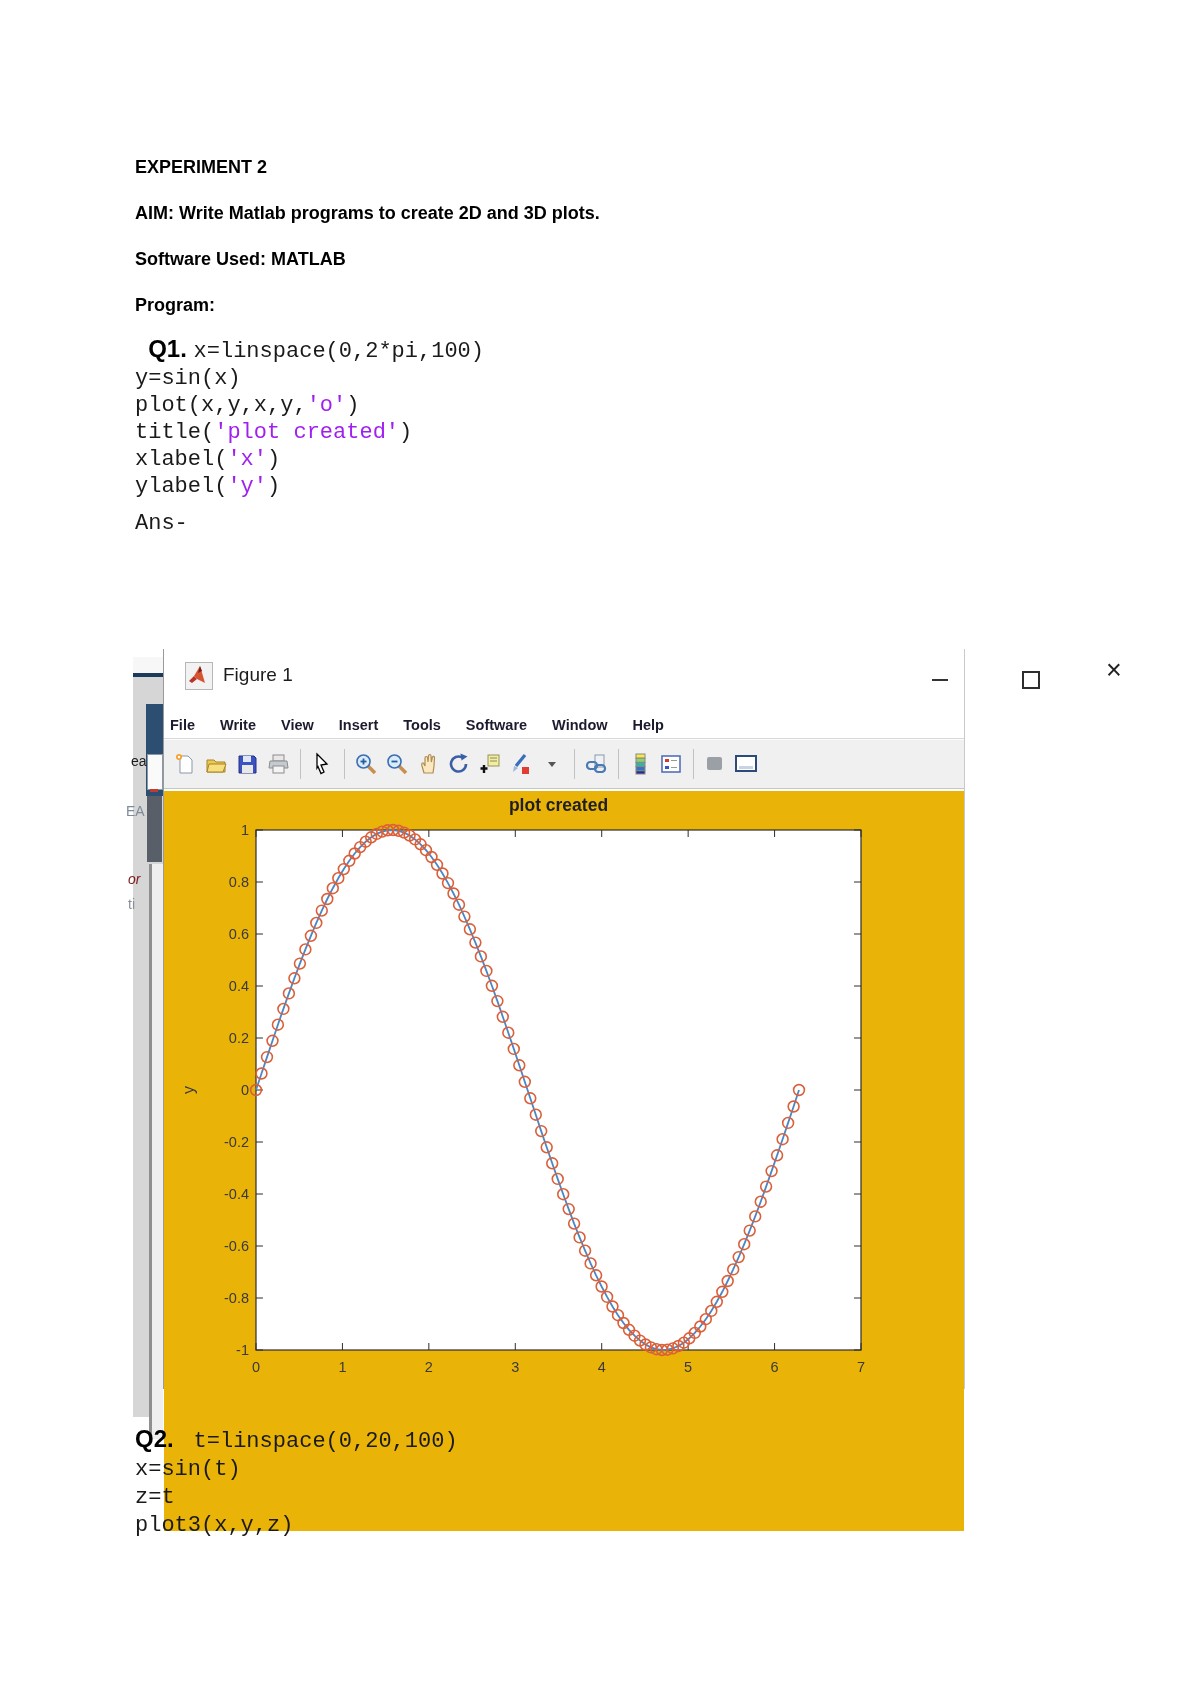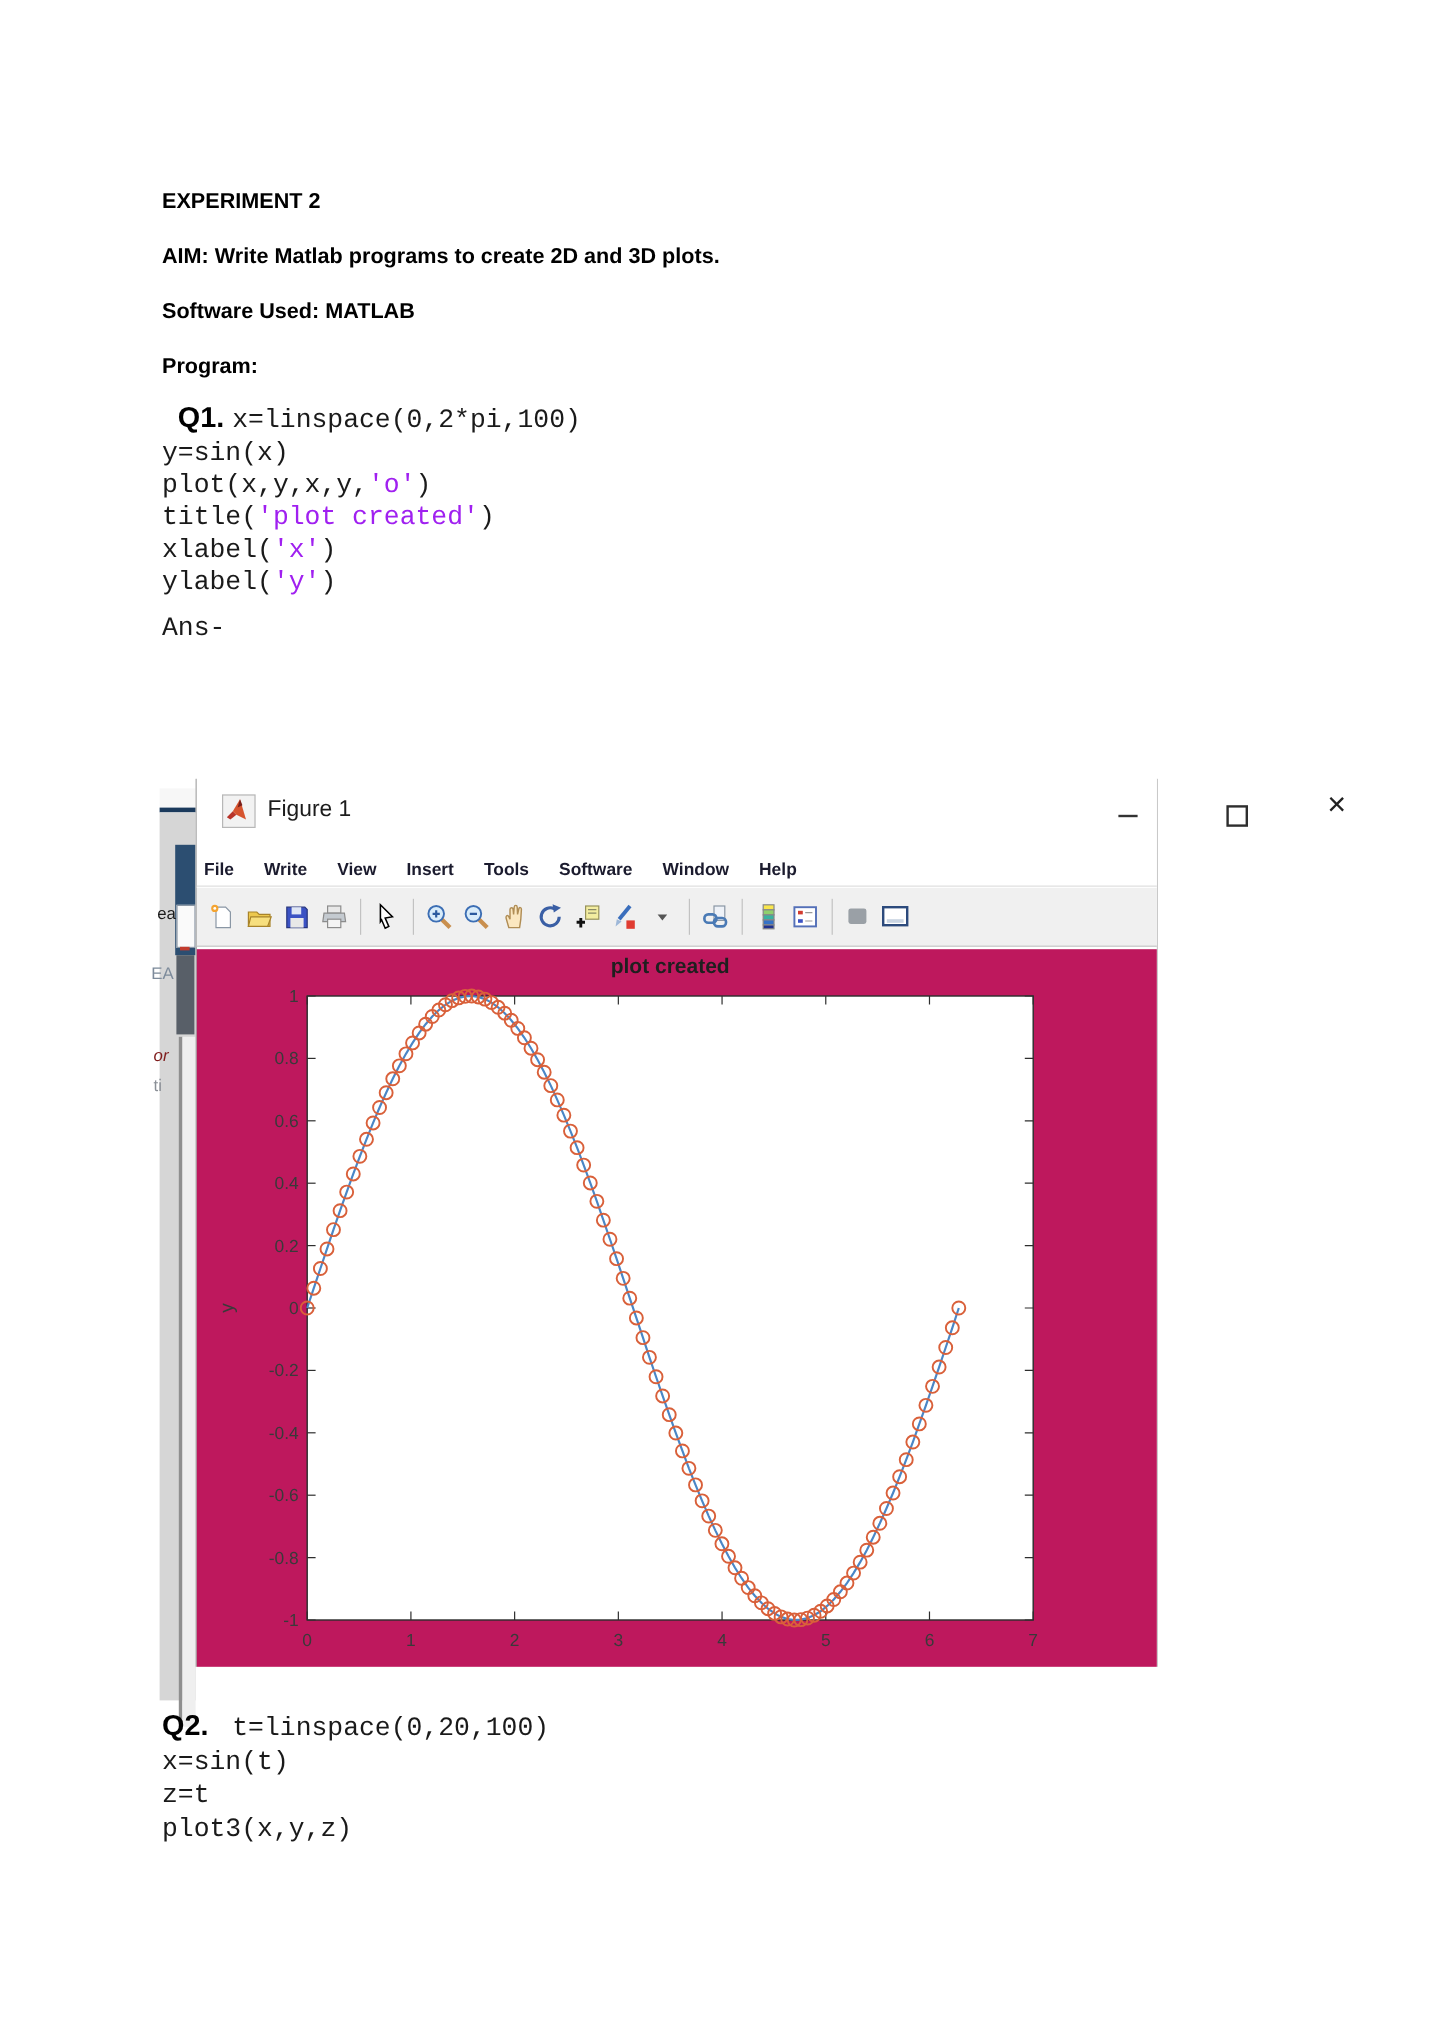--- a/index.html
+++ b/index.html
@@ -22,21 +22,21 @@
   .fig-title{position:absolute;left:59px;top:15px;font-size:19px;color:#1c1c1c;}
   .win-btn{position:absolute;top:18px;cursor:default;}
   .menubar{position:absolute;left:0;top:62px;width:100%;height:28px;background:#fff;
            border-bottom:1px solid #d8d8d8;display:flex;align-items:center;padding-left:6px;box-sizing:border-box;}
   .menu-item{font-size:14.5px;font-weight:600;color:#1b1b2e;margin-right:25px;}
   .toolbar{position:absolute;left:0;top:90px;width:100%;height:50px;background:#f0f0f0;
            border-top:1px solid #fdfdfd;border-bottom:1px solid #c6c6c6;
            display:flex;align-items:center;padding-left:8px;box-sizing:border-box;}
   .tb-icon{width:26px;height:26px;margin-right:5px;display:flex;align-items:center;justify-content:center;}
   .tb-sep{width:1px;height:30px;background:#c2c2c2;margin:0 8px 0 4px;}
-  .plot-panel{position:absolute;left:0;top:142px;width:100%;height:598px;background:#be185d;}
+  .plot-panel{position:absolute;left:0;top:142px;width:100%;height:740px;background:#eab308;}
   
   .strip{left:133px;top:650px;width:30px;height:740px;background:#d6d6d6;}
   .frag-text{position:absolute;font-size:14px;font-family:"Liberation Sans",sans-serif;}
 </style>
 </head>
 <body>
 
 <div class="page">
 
   <div class="abs doc-bold" style="left:135px;top:130px;">EXPERIMENT 2</div>

